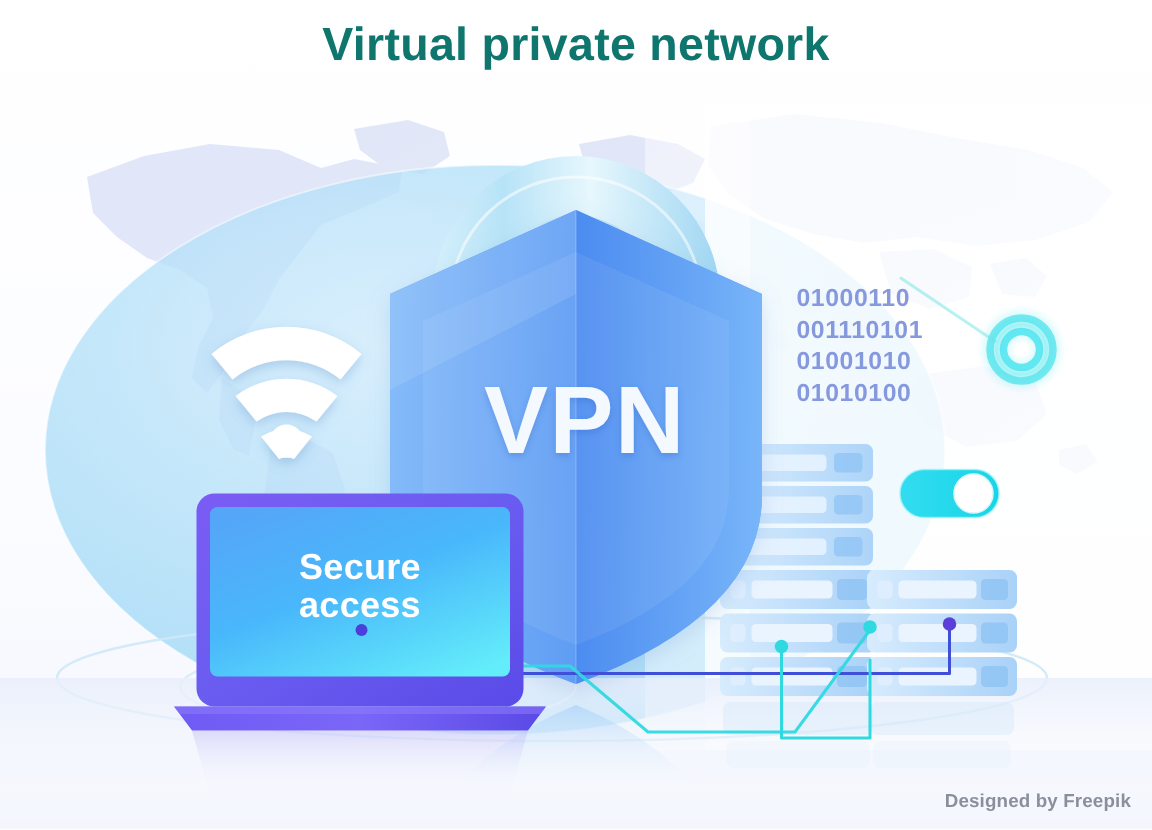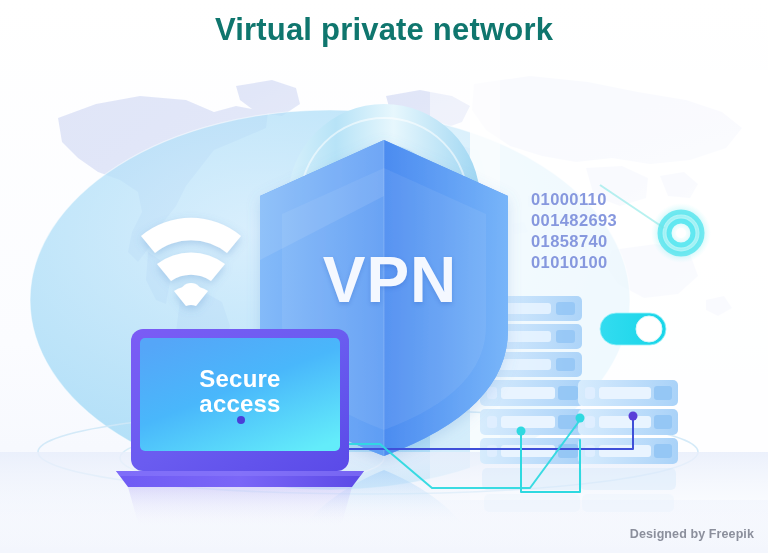--- a/index.html
+++ b/index.html
@@ -339,22 +339,22 @@
       <path d="M116,471 L364,471 L360,476 L120,476 Z" fill="#8c7cfb" opacity="0.55"></path>
 
       <circle cx="241" cy="420" r="4" fill="#4a3fd8"></circle>
     </g>
   </svg>
 
   <div id="page-title">Virtual private network</div>
 
   <div id="binary">
     <div>01000110</div>
-    <div>001482693</div>
-    <div>01858740</div>
+    <div>001110101</div>
+    <div>01001010</div>
     <div>01010100</div>
   </div>
 
   <div id="vpn-text">VPN</div>
 
   <div id="laptop-text">
     <div>Secure</div>
     <div>access</div>
   </div>
 

